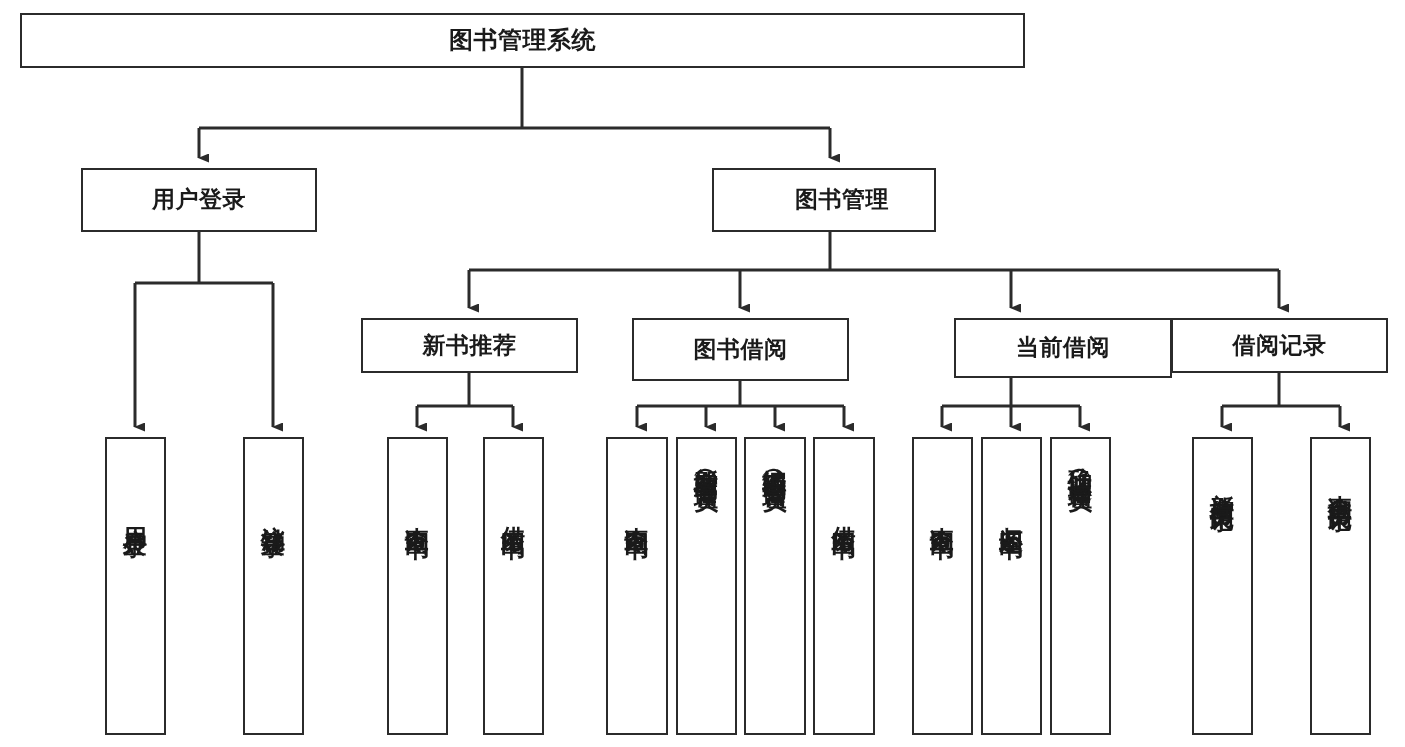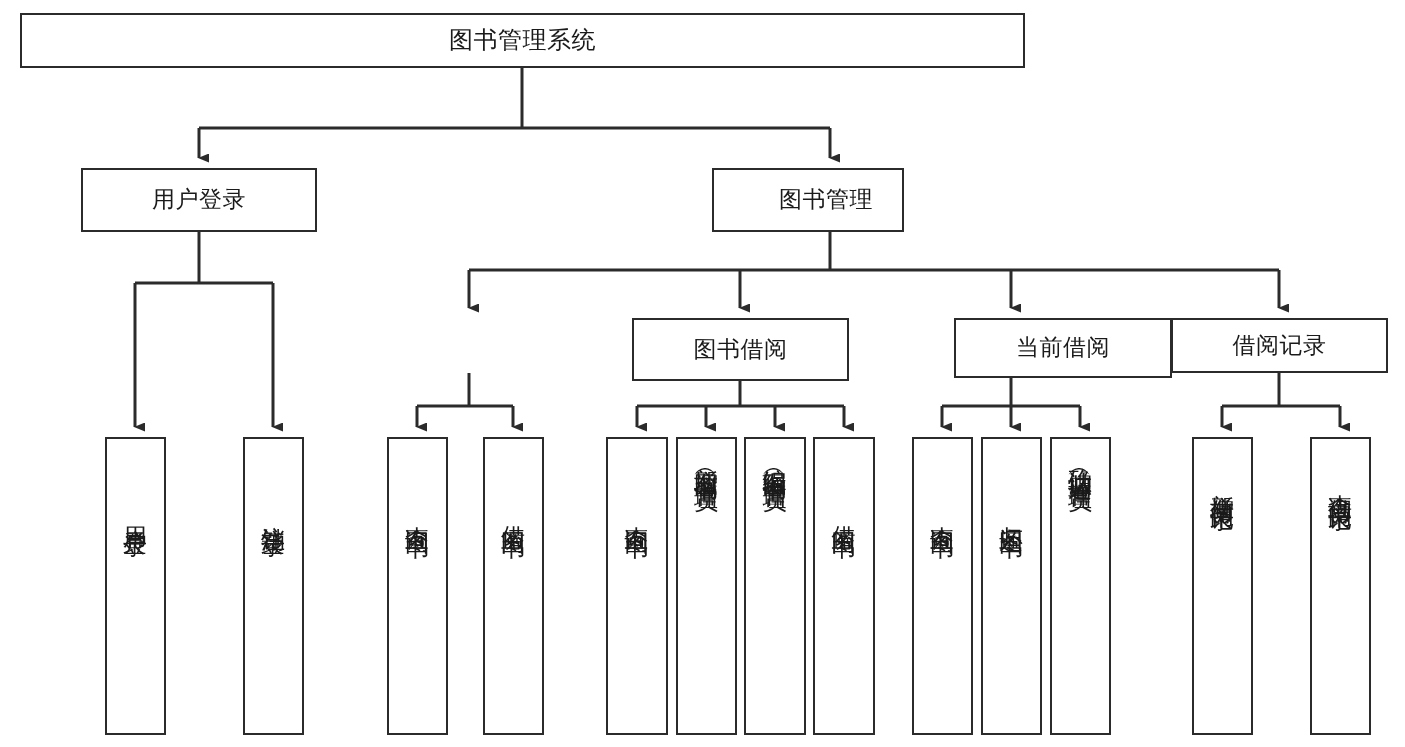--- a/index.html
+++ b/index.html
@@ -32,20 +32,21 @@
   .node {
     position: absolute;
     box-sizing: border-box;
     border: 2px solid #2b2b2b;
     background: #ffffff;
     color: #1a1a1a;
     display: flex;
     align-items: center;
     justify-content: center;
     overflow: hidden;
+    font-weight: bold;
   }
   .node-label {
     display: block;
     text-align: center;
     line-height: 1.18;
     letter-spacing: 0.5px;
     white-space: nowrap;
   }
   
   .node.horiz .node-label {
@@ -139,24 +140,27 @@
     </g>
   </svg>
 
   <div class="node horiz root" style="left:20px; top:13px; width:1005px; height:55px;">
     <span class="node-label">图书管理系统</span>
   </div>
 
   <div class="node horiz" style="left:81px; top:168px; width:236px; height:64px;">
     <span class="node-label">用户登录</span>
   </div>
-  <div class="node horiz" style="left:712px; top:168px; width:192px; height:64px;padding-left:36px;">
+  <div class="node horiz" style="left:712px; top:168px; width:224px; height:64px;padding-left:36px;">
     <span class="node-label">图书管理</span>
   </div>
 
+  <div class="node horiz" style="left:361px; top:318px; width:217px; height:55px;">
+    <span class="node-label">新书推荐</span>
+  </div>
   <div class="node horiz" style="left:632px; top:318px; width:217px; height:63px;">
     <span class="node-label">图书借阅</span>
   </div>
   <div class="node horiz" style="left:954px; top:318px; width:218px; height:60px;">
     <span class="node-label">当前借阅</span>
   </div>
   <div class="node horiz" style="left:1171px; top:318px; width:217px; height:55px;">
     <span class="node-label">借阅记录</span>
   </div>
 

